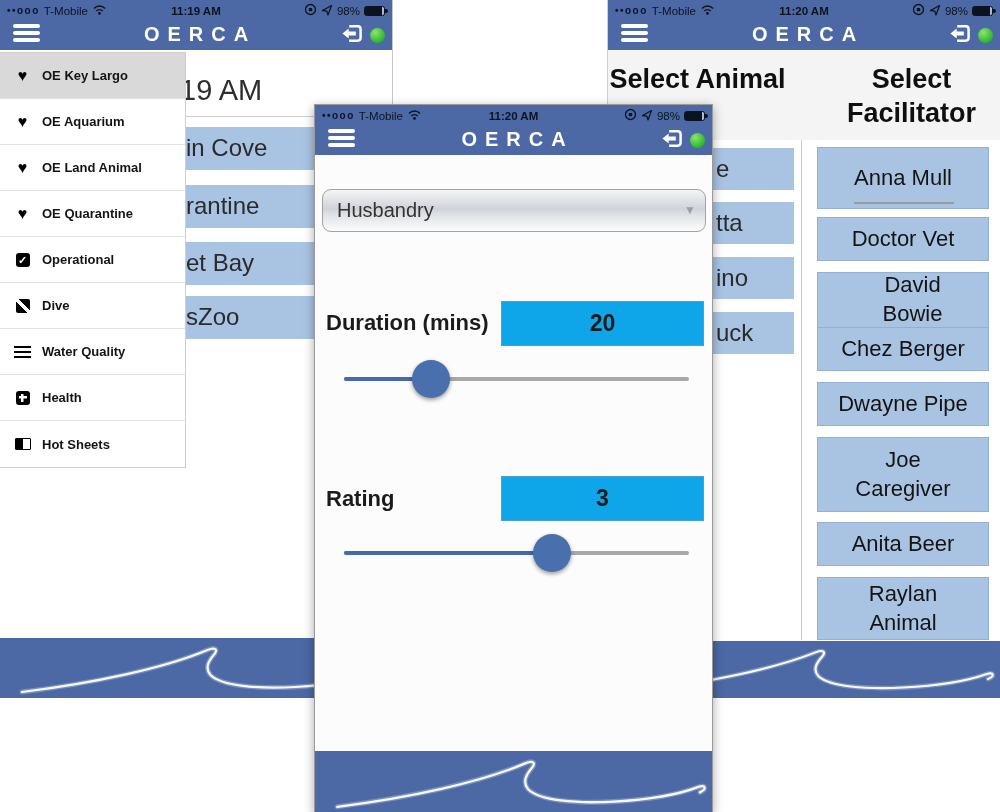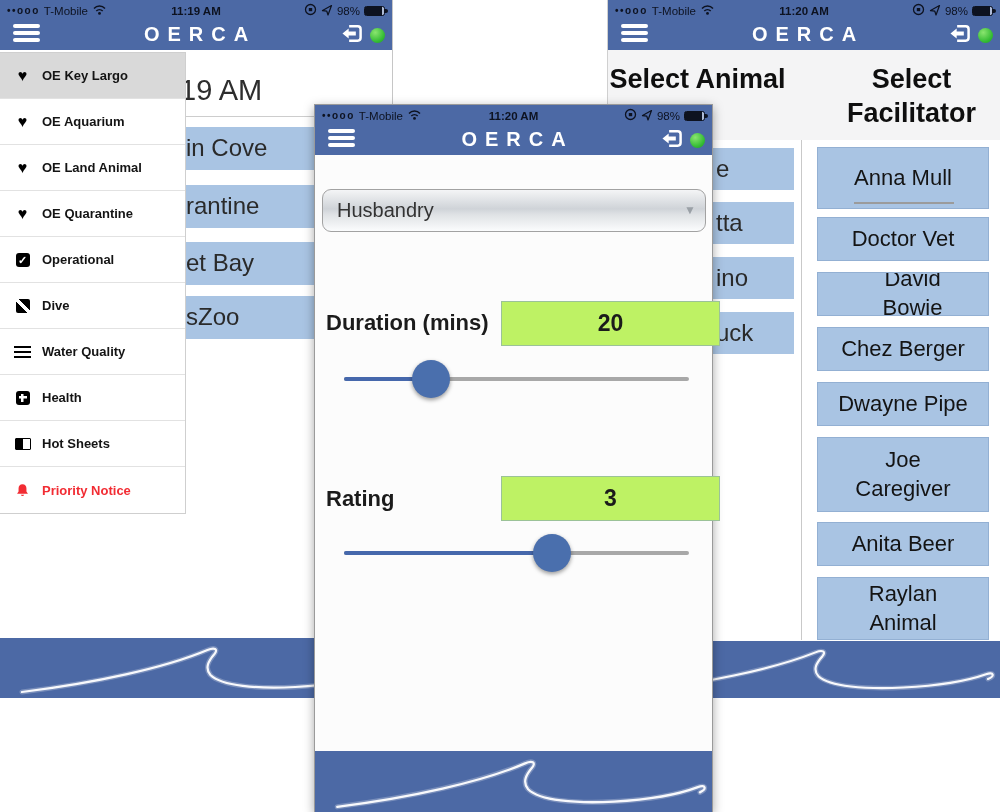--- a/index.html
+++ b/index.html
@@ -75,21 +75,21 @@
   
   .dropdown { position:absolute; left:7px; right:6px; top:84px; height:43px; border:1px solid #a2a2a2;
               border-radius:9px; cursor:pointer;
               background:linear-gradient(#f4f5f6, #cfd3d8 46%, #dfe2e5 60%, #fbfcfd);
               display:flex; align-items:center; padding-left:14px; font-size:20px; color:#333; }
   .dd-arrow { position:absolute; right:9px; top:50%; transform:translateY(-55%);
               font-size:12px; color:#9aa0a6; }
   .form-label { position:absolute; left:11px; font-size:22px; font-weight:bold; color:#1b1b1b; }
   .lbl-duration { top:205px; }
   .lbl-rating { top:381px; }
-  .value-box { position:absolute; left:186px; width:219px; height:45px; background:#bef264;
+  .value-box { position:absolute; left:186px; width:203px; height:45px; background:#0ea5e9;
                border:1px solid rgba(125,155,195,.55); display:flex; align-items:center;
                justify-content:center; font-size:23px; font-weight:bold; color:#1b1b1b; }
   .vb-duration { top:196px; }
   .vb-rating { top:371px; }
   .track { position:absolute; left:29px; width:345px; height:4px; border-radius:2px; background:#a8a8a8; cursor:pointer; }
   .track .fill { height:100%; background:#4668ac; border-radius:2px; }
   .t-duration { top:272px; }
   .t-rating { top:446px; }
   .thumb { position:absolute; width:38px; height:38px; border-radius:50%; background:#4a6fad;
            box-shadow:0 2px 4px rgba(0,0,0,.4); cursor:pointer; }
@@ -108,21 +108,21 @@
   .col-divider { position:absolute; left:193px; top:140px; width:1px; height:500px; background:#c9c9c9; }
   .an-btn { position:absolute; left:20px; width:166px; height:42px; background:#a9c4e3; color:#2a2a2a;
             font-size:24px; line-height:41px; padding-left:88px; overflow:hidden; white-space:nowrap; cursor:pointer; }
   .an-1 { top:148px; } .an-2 { top:202px; } .an-3 { top:257px; } .an-4 { top:312px; }
   .fac-btn { position:absolute; left:209px; width:172px; background:#a9c4e3;
              border:1px solid rgba(125,155,195,.5); color:#141414; font-size:22px;
              display:flex; align-items:center; justify-content:center; text-align:center;
              line-height:1.3; padding:0 20px; overflow:hidden; cursor:pointer; }
   .fac-0 { top:147px; height:62px; }
   .fac-1 { top:217px; height:44px; }
-  .fac-2 { top:272px; height:44px;padding-left:39px; }
+  .fac-2 { top:272px; height:56px;padding-left:39px; }
   .fac-3 { top:327px; height:44px; }
   .fac-4 { top:382px; height:44px; }
   .fac-5 { top:437px; height:75px; }
   .fac-6 { top:522px; height:44px; }
   .fac-7 { top:577px; height:63px; }
   .fac-divider { position:absolute; left:246px; top:202px; width:100px; height:2px; background:#9b9b9b; }
 </style>
 </head>
 <body>
 
@@ -223,29 +223,20 @@
           <span class="ic-health"></span>
         </span>
       <span>Health</span>
     </div>
     <div class="menu-item">
       <span class="mi">
           <span class="ic-book"></span>
         </span>
       <span>Hot Sheets</span>
     </div>
-    <div class="menu-item danger">
-      <span class="mi">
-          <svg width="15" height="15" viewBox="0 0 16 16">
-            <path d="M8 1.2 C5.2 1.2 3.8 3.2 3.8 5.8 L3.8 9 L2.2 11.4 L13.8 11.4 L12.2 9 L12.2 5.8 C12.2 3.2 10.8 1.2 8 1.2 Z" fill="#f22c33"></path>
-            <path d="M6.2 12.6 a1.9 1.9 0 0 0 3.6 0 Z" fill="#f22c33"></path>
-          </svg>
-        </span>
-      <span>Priority Notice</span>
-    </div>
   </nav>
 
   <div class="ph-footer f-left">
     <svg viewBox="0 0 393 60" preserveAspectRatio="none">
       <g fill="none" stroke-linecap="round">
         <path d="M22 54 C95 45,165 30,208 12 C215 9,219 11,215 16 C209 23,205 30,211 37 C222 48,258 51,296 49 C333 47,360 42,379 35 C387 32,388 37,381 40" stroke="#ffffff" stroke-width="5" opacity="0.25"></path>
         <path d="M22 54 C95 45,165 30,208 12 C215 9,219 11,215 16 C209 23,205 30,211 37 C222 48,258 51,296 49 C333 47,360 42,379 35 C387 32,388 37,381 40" stroke="#ffffff" stroke-width="2.2" opacity="0.95"></path>
       </g>
     </svg>
   </div>

